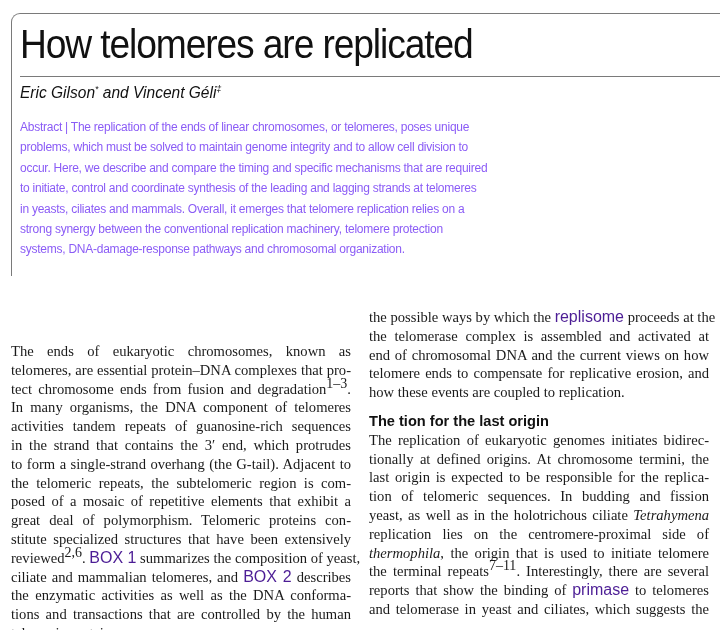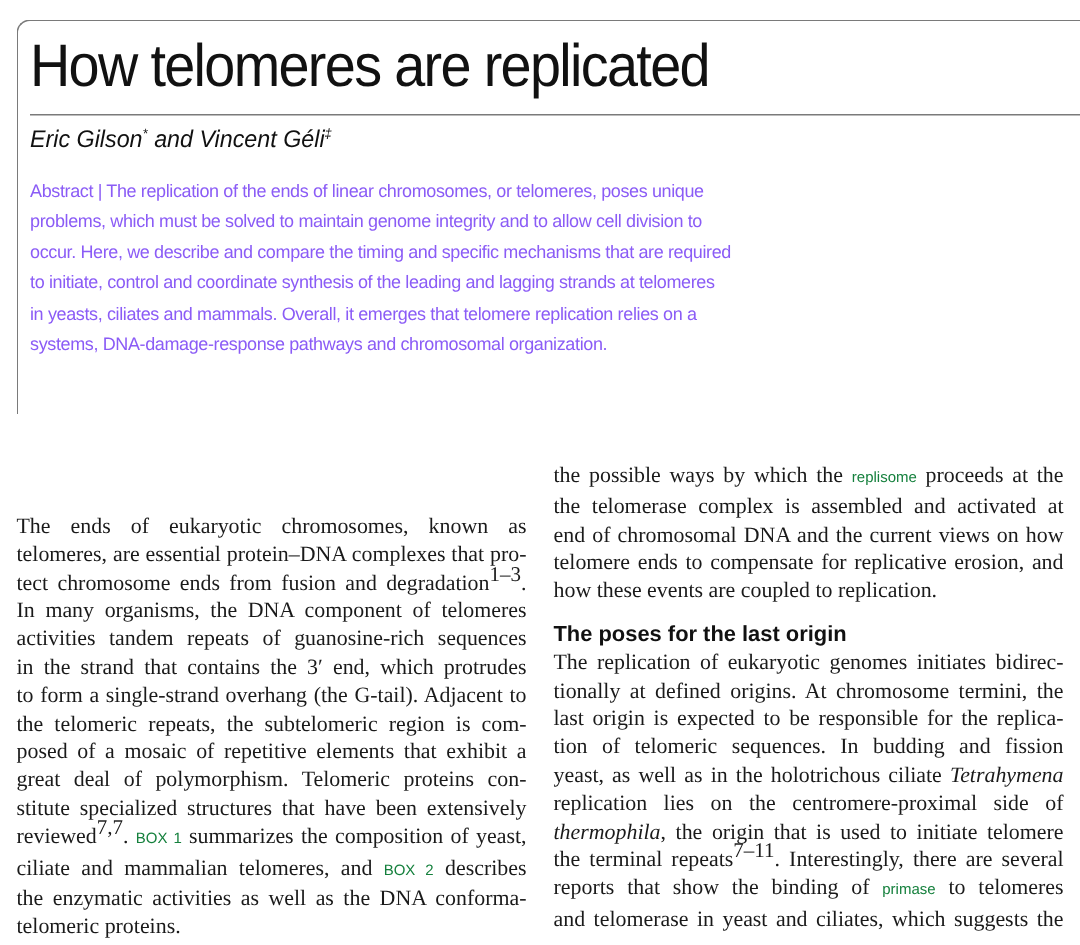--- a/index.html
+++ b/index.html
@@ -38,21 +38,21 @@
   .col {
     position: absolute; top: 308px;
     font-family: "Liberation Serif", serif; font-size: 14.6px;
     line-height: 18.8px; color: #1a1a1a;
   }
   .col-left { left: 11px; width: 340px; margin-top: 34px; }
   .col-right { left: 369px; width: 340px; }
   .col .line { display: block; white-space: nowrap; text-align: justify; text-align-last: justify; }
   .col .line.last { text-align-last: left; }
   .col .line.indent { padding-left: 19px; }
-  .ref-link { font-family: "Liberation Sans", sans-serif; font-size: 10px; color: #15803d; }
+  .ref-link { font-family: "Liberation Sans", sans-serif; font-size: 16px; color: #4c1d95; }
   .sup { font-size: 14px; vertical-align: 6px; line-height: 0; }
   .section-heading {
     display: block; font-family: "Liberation Sans", sans-serif; font-weight: bold;
     font-size: 14.6px; color: #111; margin-top: 10px; line-height: 18.8px;
   }
   .italic { font-style: italic; }
 </style>
 </head>
 <body>
 
@@ -65,50 +65,52 @@
 <div class="authors">
   <span>Eric Gilson</span><sup>*</sup><span> and </span><span>Vincent Géli</span><sup>‡</sup>
 </div>
 
 <div class="abstract">
   <span class="line"><span>Abstract | </span><span>The replication of the ends of linear chromosomes, or telomeres, poses unique</span></span>
   <span class="line">problems, which must be solved to maintain genome integrity and to allow cell division to</span>
   <span class="line">occur. Here, we describe and compare the timing and specific mechanisms that are required</span>
   <span class="line">to initiate, control and coordinate synthesis of the leading and lagging strands at telomeres</span>
   <span class="line">in yeasts, ciliates and mammals. Overall, it emerges that telomere replication relies on a</span>
+  <span class="line">strong synergy between the conventional replication machinery, telomere protection</span>
   <span class="line">systems, DNA-damage-response pathways and chromosomal organization.</span>
 </div>
 
 <div class="col col-left">
   <span class="line">The ends of eukaryotic chromosomes, known as</span>
   <span class="line">telomeres, are essential protein–DNA complexes that pro-</span>
   <span class="line"><span>tect chromosome ends from fusion and degradation</span><span class="sup">1–3</span><span>.</span></span>
   <span class="line">In many organisms, the DNA component of telomeres</span>
   <span class="line">activities tandem repeats of guanosine-rich sequences</span>
   <span class="line">in the strand that contains the 3′ end, which protrudes</span>
   <span class="line">to form a single-strand overhang (the G-tail). Adjacent to</span>
   <span class="line">the telomeric repeats, the subtelomeric region is com-</span>
   <span class="line">posed of a mosaic of repetitive elements that exhibit a</span>
   <span class="line">great deal of polymorphism. Telomeric proteins con-</span>
   <span class="line">stitute specialized structures that have been extensively</span>
-  <span class="line"><span>reviewed</span><span class="sup">7,7</span><span>. </span><span class="ref-link">BOX 1</span><span> summarizes the composition of yeast,</span></span>
+  <span class="line"><span>reviewed</span><span class="sup">2,6</span><span>. </span><span class="ref-link">BOX 1</span><span> summarizes the composition of yeast,</span></span>
   <span class="line"><span>ciliate and mammalian telomeres, and </span><span class="ref-link">BOX 2</span><span> describes</span></span>
   <span class="line">the enzymatic activities as well as the DNA conforma-</span>
+  <span class="line">tions and transactions that are controlled by the human</span>
   <span class="line last">telomeric proteins.</span>
   <span class="line last indent">In the absence of special telomere maintenance</span>
 </div>
 
 <div class="col col-right">
   <span class="line"><span>the possible ways by which the </span><span class="ref-link">replisome</span><span> proceeds at the</span></span>
   <span class="line">the telomerase complex is assembled and activated at</span>
   <span class="line">end of chromosomal DNA and the current views on how</span>
   <span class="line">telomere ends to compensate for replicative erosion, and</span>
   <span class="line last">how these events are coupled to replication.</span>
 
-  <span class="section-heading">The poses for the last origin</span>
+  <span class="section-heading">The tion for the last origin</span>
 
   <span class="line">The replication of eukaryotic genomes initiates bidirec-</span>
   <span class="line">tionally at defined origins. At chromosome termini, the</span>
   <span class="line">last origin is expected to be responsible for the replica-</span>
   <span class="line">tion of telomeric sequences. In budding and fission</span>
   <span class="line"><span>yeast, as well as in the holotrichous ciliate </span><span class="italic">Tetrahymena</span></span>
   <span class="line">replication lies on the centromere-proximal side of</span>
   <span class="line"><span class="italic">thermophila</span><span>, the origin that is used to initiate telomere</span></span>
   <span class="line"><span>the terminal repeats</span><span class="sup">7–11</span><span>. Interestingly, there are several</span></span>
   <span class="line"><span>reports that show the binding of </span><span class="ref-link">primase</span><span> to telomeres</span></span>

